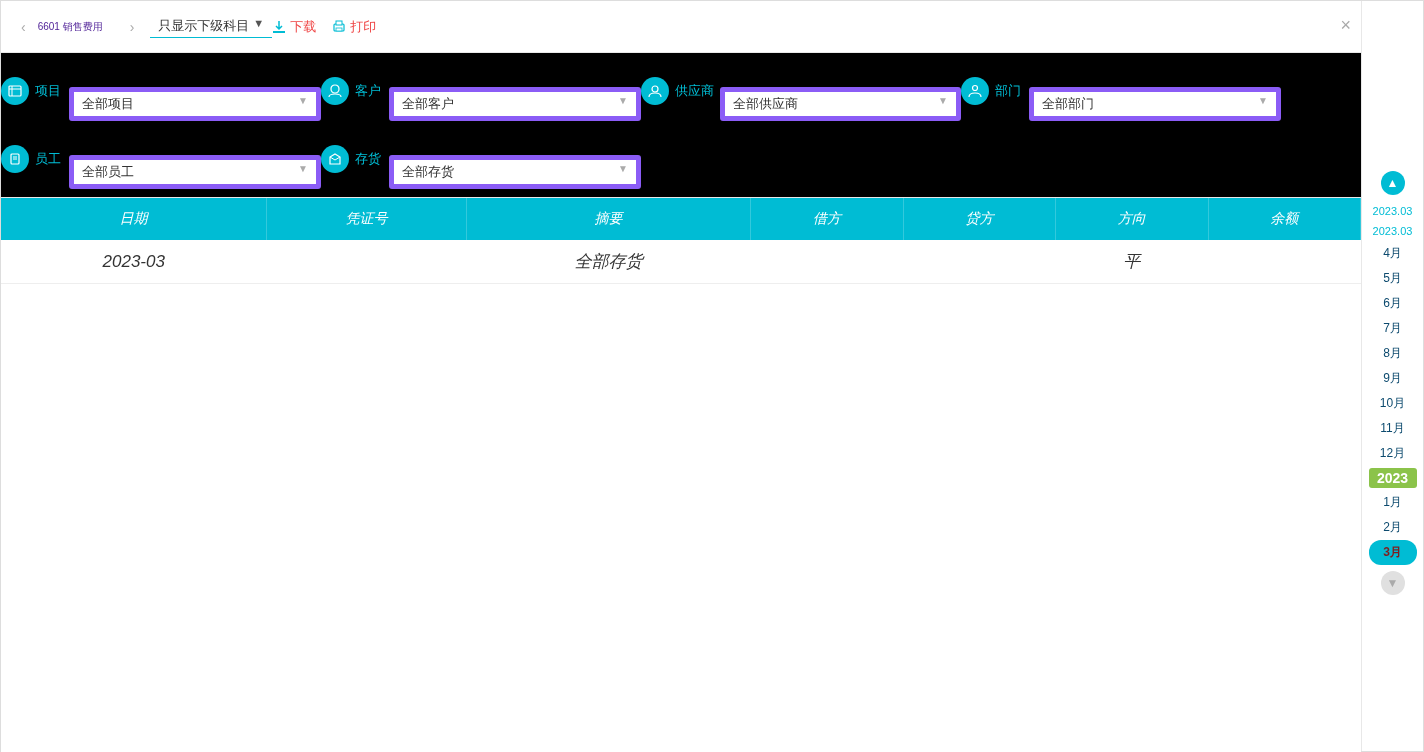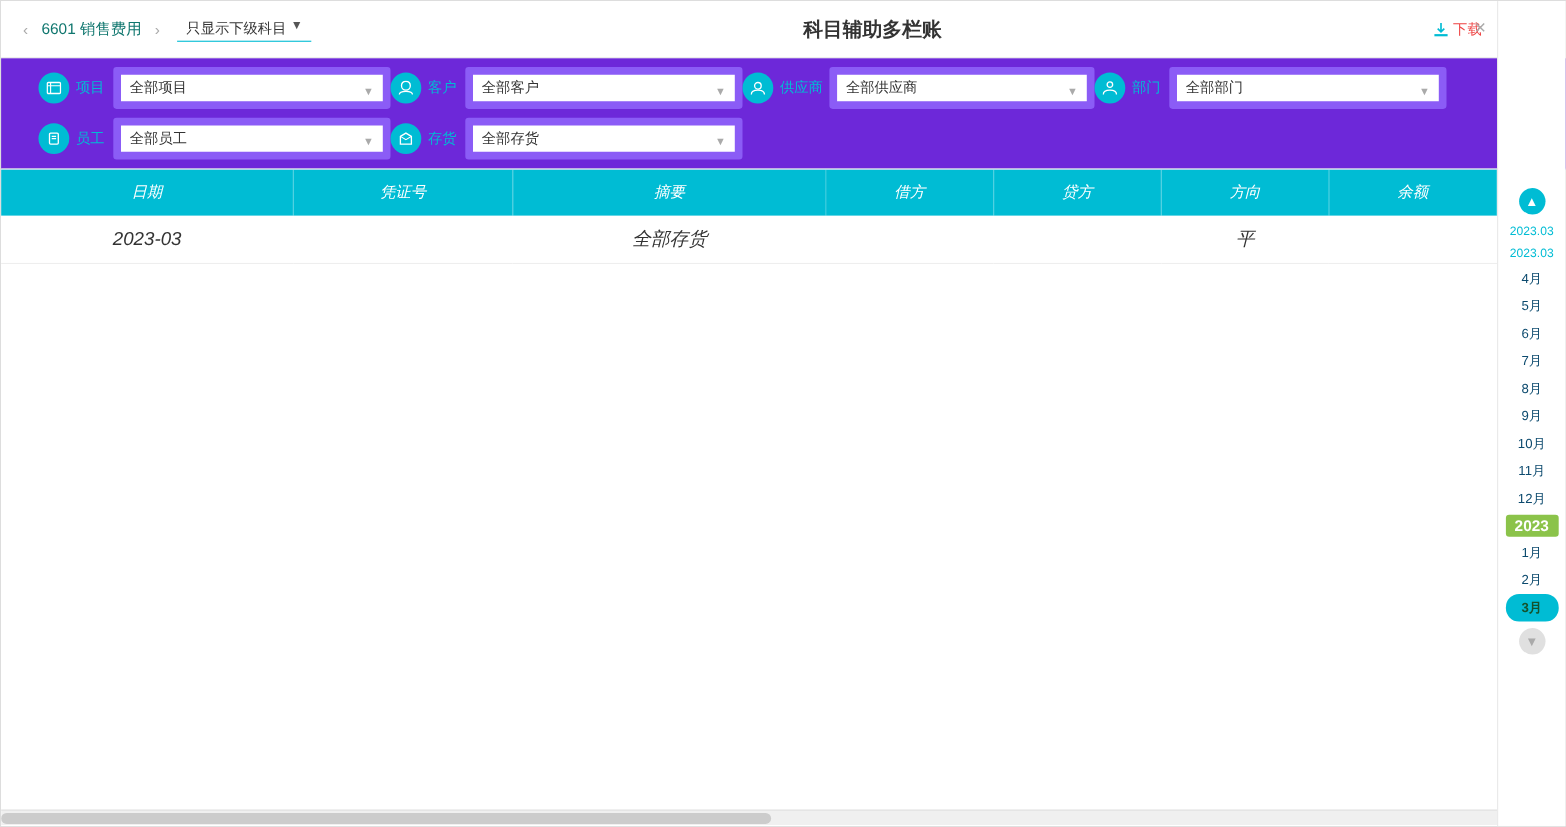--- a/index.html
+++ b/index.html
@@ -28,22 +28,22 @@
       height: 52px;
     }
     .nav-arrow {
       color: #aaa;
       cursor: pointer;
       font-size: 14px;
       padding: 2px 4px;
       user-select: none;
     }
     .account-code {
-      color: #0f766e;
-      font-size: 14px;
+      color: #4c1d95;
+      font-size: 10px;
       margin: 0 8px;
       min-width: 80px;
     }
     .show-sub-btn {
       display: flex;
       align-items: flex-start;
       border-bottom: 1px solid #00bcd4;
       color: #333;
       font-size: 13px;
       padding: 2px 8px;
@@ -72,23 +72,23 @@
       align-items: center;
       gap: 4px;
       color: #ef4444;
       cursor: pointer;
       font-size: 13px;
     }
     
     .filter-row {
       display: flex;
       align-items: center;
-      padding: 8px 34px;
+      padding: 8px 0;
       gap: 0;
-      background: #6d28d9;
+      background: #000000;
       border-bottom: 1px solid #e8e8e8;
       flex-wrap: wrap;
       row-gap: 8px;
     }
     .filter-item {
       display: flex;
       align-items: center;
       gap: 6px;
       flex: 0 0 auto;
       width: 320px;
@@ -105,30 +105,31 @@
       font-size: 14px;
       flex-shrink: 0;
     }
     .filter-label {
       color: #00bcd4;
       font-size: 13px;
       min-width: 28px;
     }
     .filter-select {
       display: flex;
-      align-items: flex-end;
-      border: 7px solid #8b5cf6;
+      align-items: flex-start;
+      border: 5px solid #8b5cf6;
       border-radius: 3px;
       padding: 3px 8px;
       flex: 1;
       cursor: pointer;
       background: #fff;
       justify-content: space-between;
       font-size: 13px;
       color: #333;
+      margin-top: 26px;
     }
     .filter-select .sel-arrow {
       color: #aaa;
       font-size: 10px;
       margin-left: 4px;
     }
     
     .table-wrapper {
       position: relative;
       overflow-x: auto;
@@ -210,21 +211,21 @@
       width: 48px;
       text-align: center;
       padding: 4px 2px;
       font-size: 12px;
       color: #0c4a6e;
       cursor: pointer;
       border-radius: 3px;
     }
     .rp-month.active {
       background: #00bcd4;
-      color: #14532d;
+      color: #7f1d1d;
       border-radius: 12px;
       font-weight: bold;
     }
     .rp-month.selected {
       color: #00bcd4;
     }
     .rp-month.year-badge {
       background: #8bc34a;
       color: #fff;
       border-radius: 3px;
@@ -264,21 +265,20 @@
 <div class="window">
 
   <div class="top-bar">
     <span class="nav-arrow">‹</span>
     <span class="account-code">6601  销售费用</span>
     <span class="nav-arrow">›</span>
     <div class="show-sub-btn">
       <span>只显示下级科目</span>
       <span class="arrow-down">▼</span>
     </div>
-    <div class="page-title">科目辅助多栏账</div>
     <div class="top-actions">
       <div class="action-btn">
         <svg width="14" height="14" viewBox="0 0 14 14" fill="none">
           <rect x="1" y="11" width="12" height="2" fill="#00bcd4"></rect>
           <path d="M7 1 L7 9 M4 6 L7 9 L10 6" stroke="#00bcd4" stroke-width="1.5" fill="none"></path>
         </svg>
         <span>下载</span>
       </div>
       <div class="action-btn">
         <svg width="14" height="14" viewBox="0 0 14 14" fill="none">

